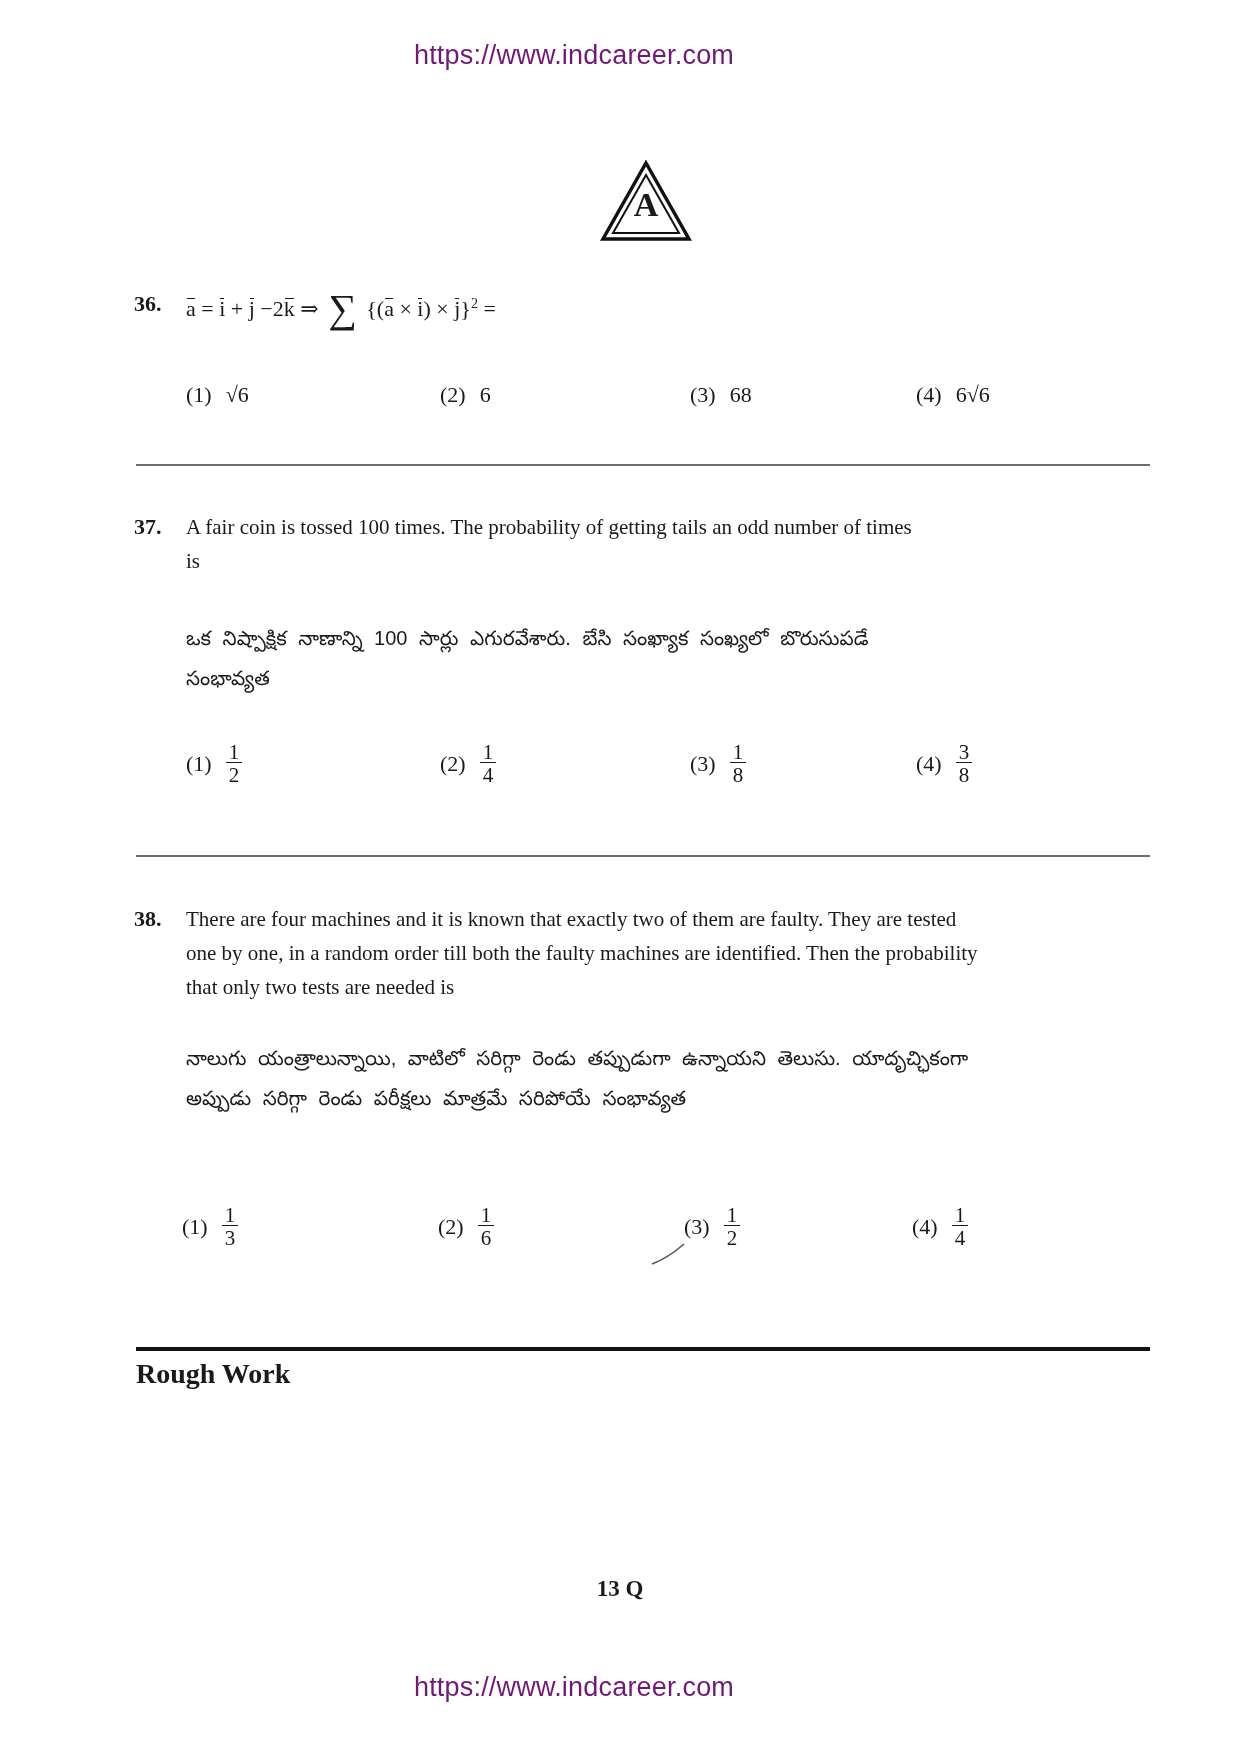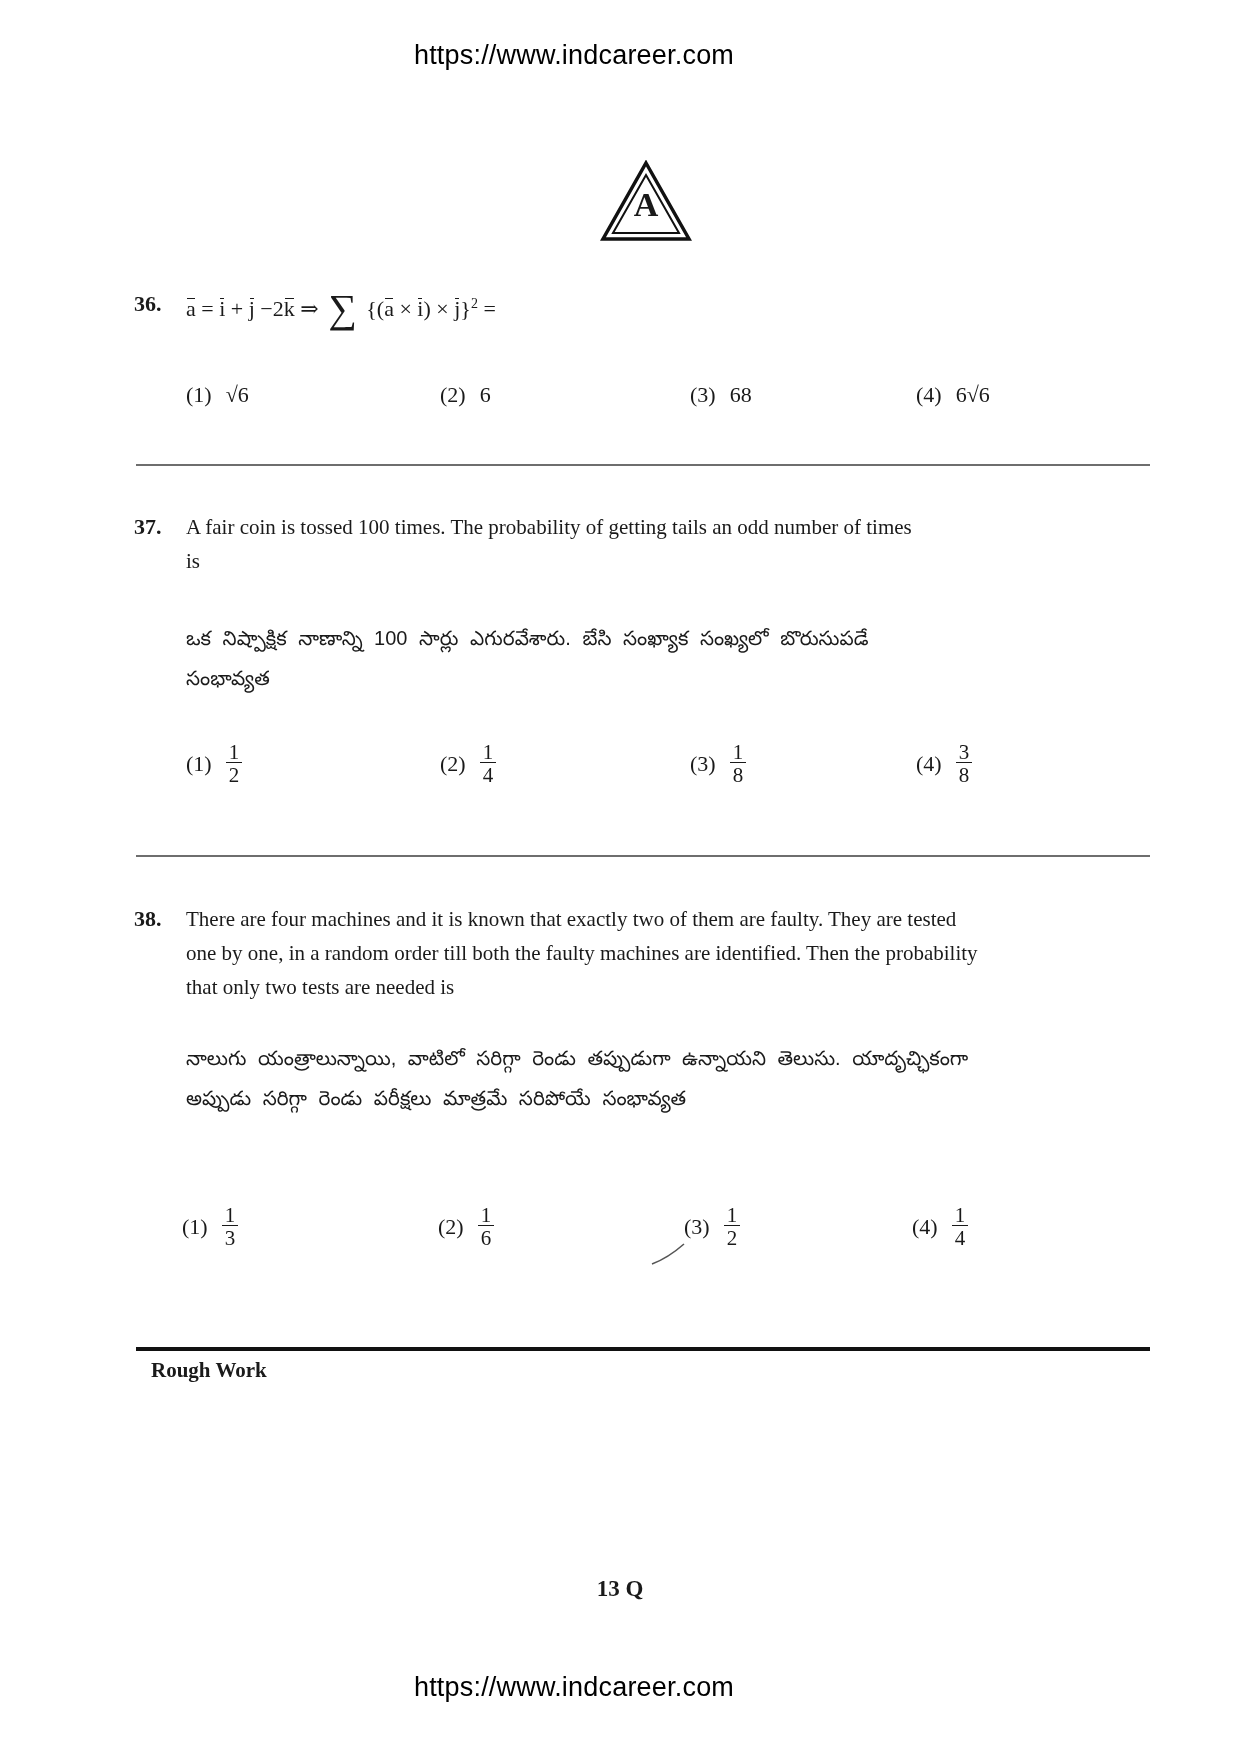--- a/index.html
+++ b/index.html
@@ -4,21 +4,21 @@
   <style>
     html, body { margin: 0; padding: 0; background: #ffffff; }
     body {
       width: 1240px; height: 1755px; position: relative; overflow: hidden;
       font-family: "Liberation Serif", "DejaVu Serif", serif; color: #1a1a1a;
     }
     .abs { position: absolute; }
     .url {
       left: 0; width: 1148px; text-align: center;
       font-family: "Liberation Sans", "DejaVu Sans", sans-serif;
-      font-size: 27px; color: #000000; letter-spacing: 0.2px;
+      font-size: 27px; color: #701a75; letter-spacing: 0.2px;
     }
     .url-top { top: 40px; }
     .url-bottom { top: 1672px; }
     .badge { left: 600px; top: 160px; width: 92px; height: 82px; }
     .qnum { font-weight: bold; font-size: 22px; }
     .qtext { font-size: 21px; line-height: 34px; }
     .q-row { left: 134px; width: 1020px; }
     .q-body { position: absolute; left: 52px; right: 0; top: 0; }
     .math { font-size: 22px; white-space: nowrap; }
     .sigma { font-size: 40px; vertical-align: -6px; margin: 0 4px; }
@@ -30,21 +30,21 @@
     .opt { position: absolute; font-size: 22px; white-space: nowrap; display: flex; align-items: center; }
     .opt-label { margin-right: 14px; }
     .frac { display: inline-flex; flex-direction: column; align-items: center; font-size: 21px; line-height: 20px; }
     .frac .num { padding: 0 3px; border-bottom: 1.2px solid #1a1a1a; }
     .frac .den { padding-top: 2px; }
     .sep {
       height: 0; border-top: 2px solid #555; opacity: 0.85;
     }
     .sep-thick { border-top: 4px solid #111; opacity: 1; }
     .telugu { font-family: Liberation Sans, sans-serif; font-size: 20px; line-height: 40px; word-spacing: 6px; }
-    .rough { font-weight: bold; font-size: 21px; margin-left: 15px; }
+    .rough { font-weight: bold; font-size: 28px; }
     .pagenum { left: 0; width: 1240px; text-align: center; font-weight: bold; font-size: 23px; }
     .pencil { left: 650px; top: 1238px; }
   </style>
 </head>
 <body>
 
 <div class="abs url url-top">https://www.indcareer.com</div>
 
 <div class="abs badge">
   <svg width="92" height="82" viewBox="0 0 92 82">

